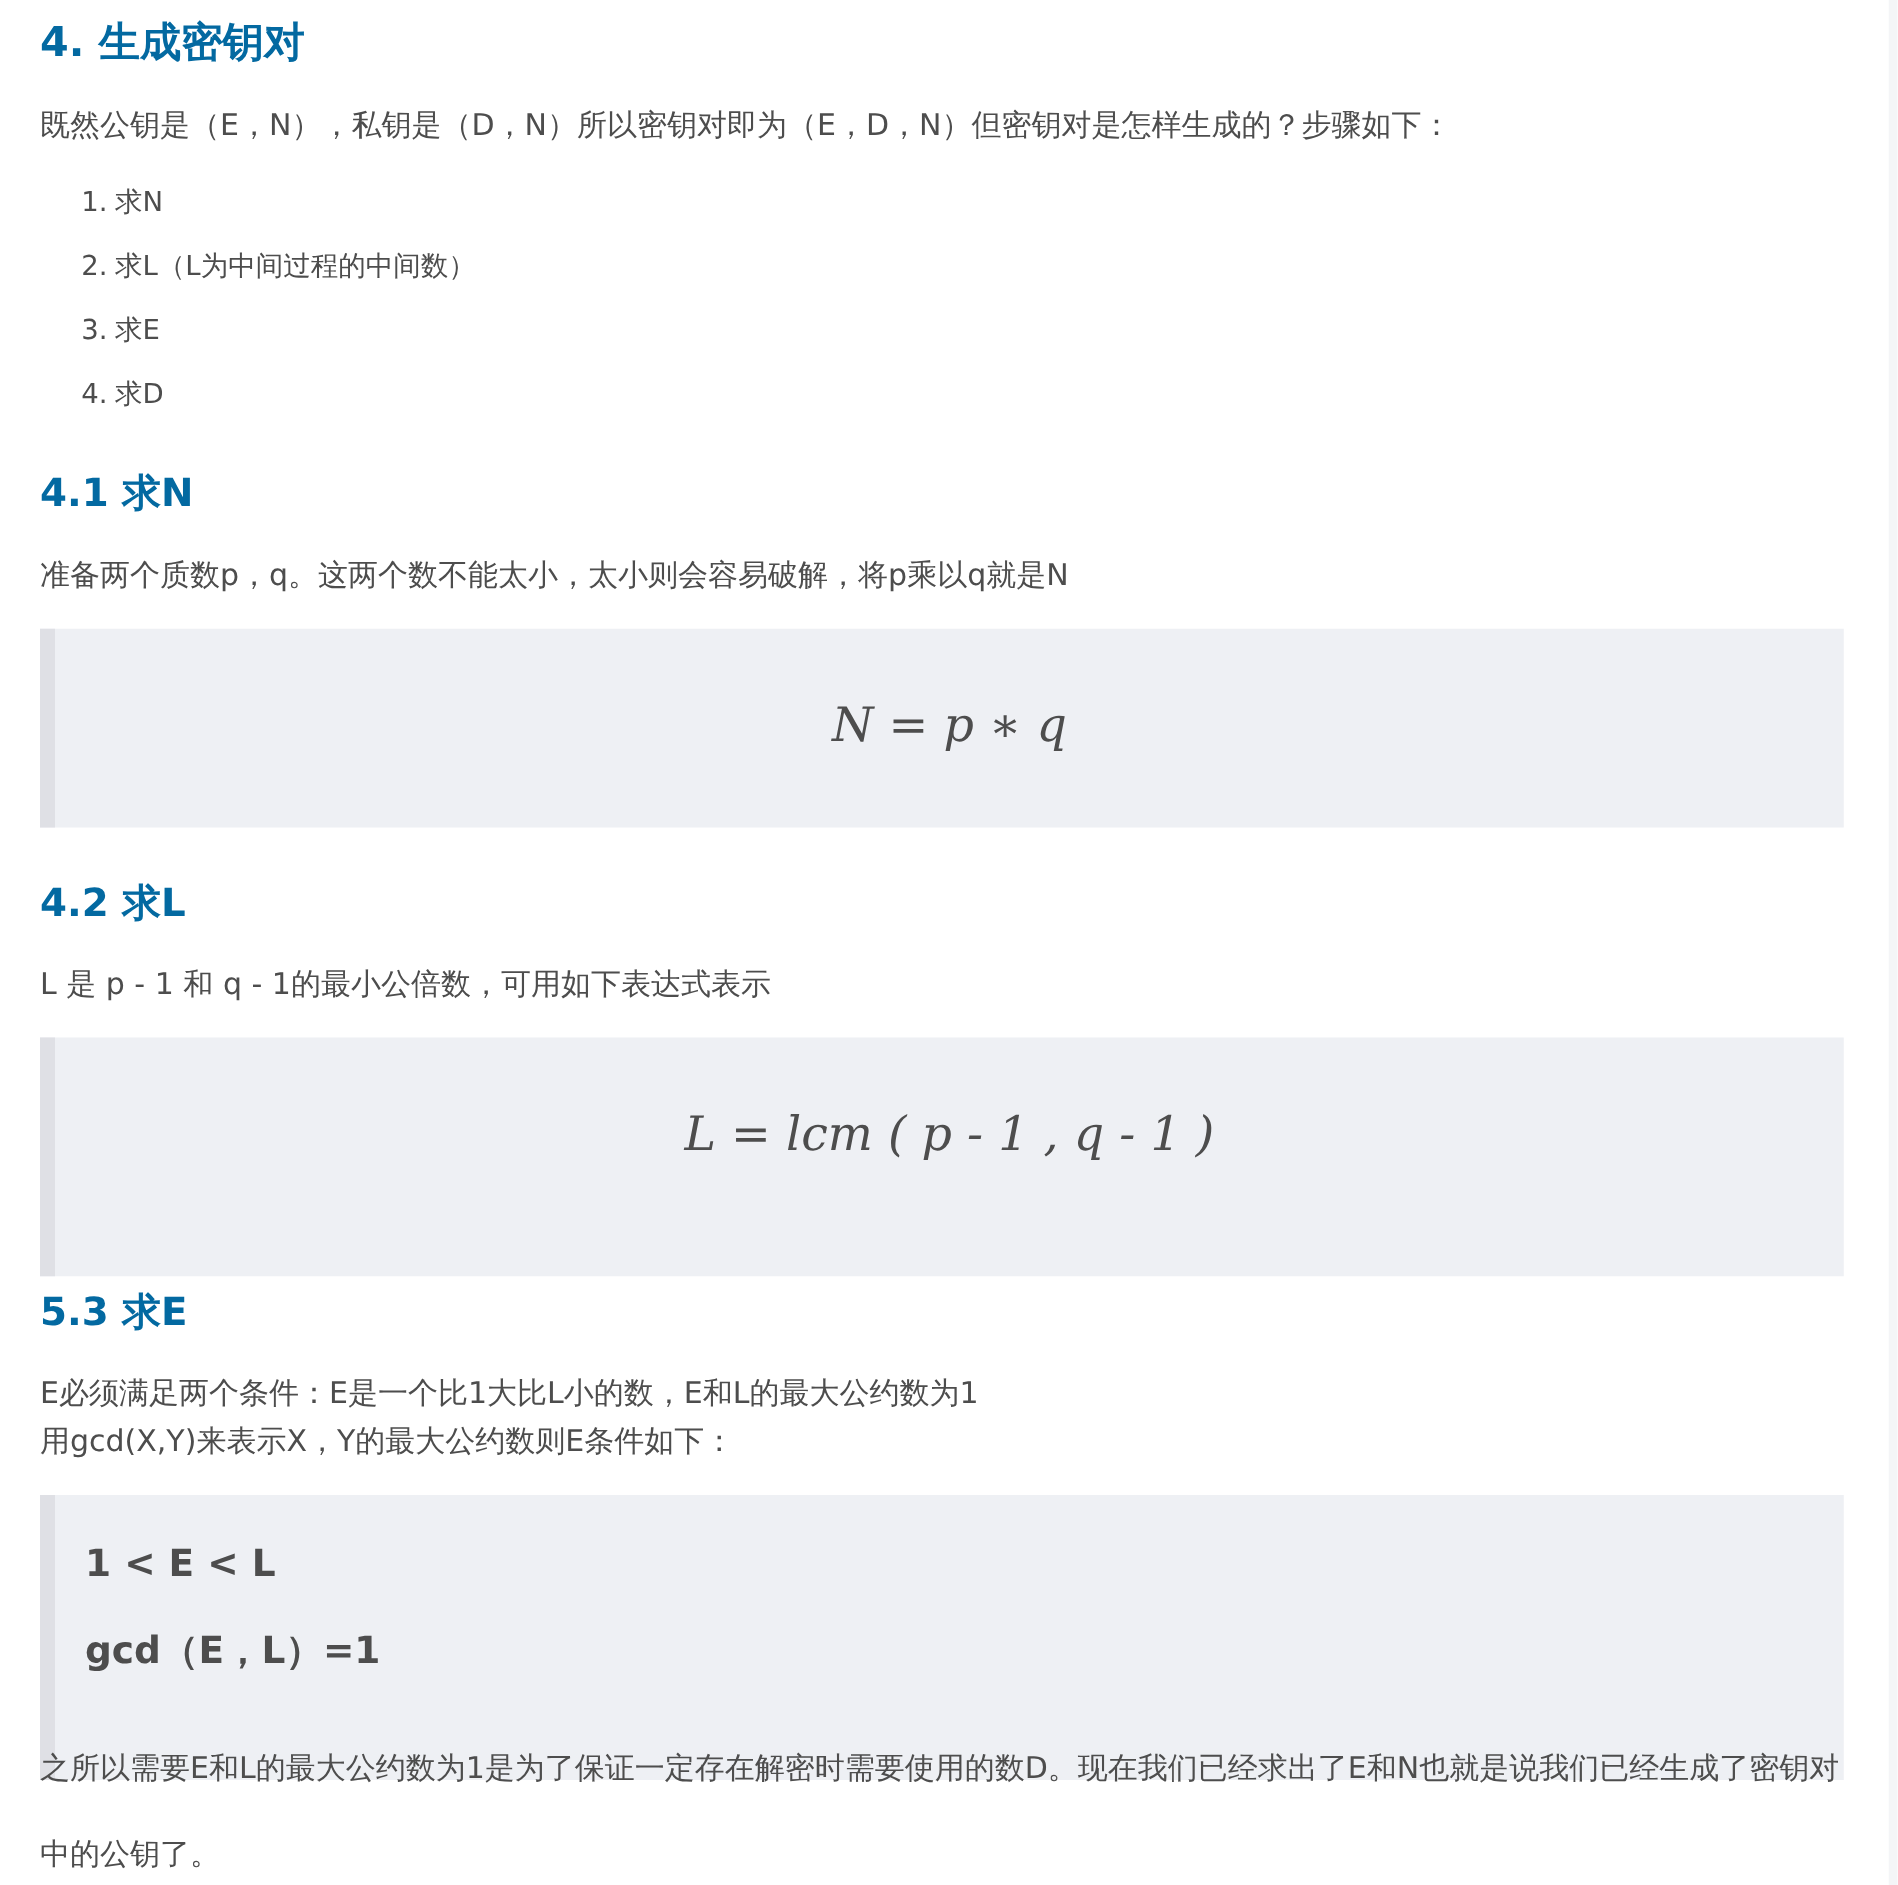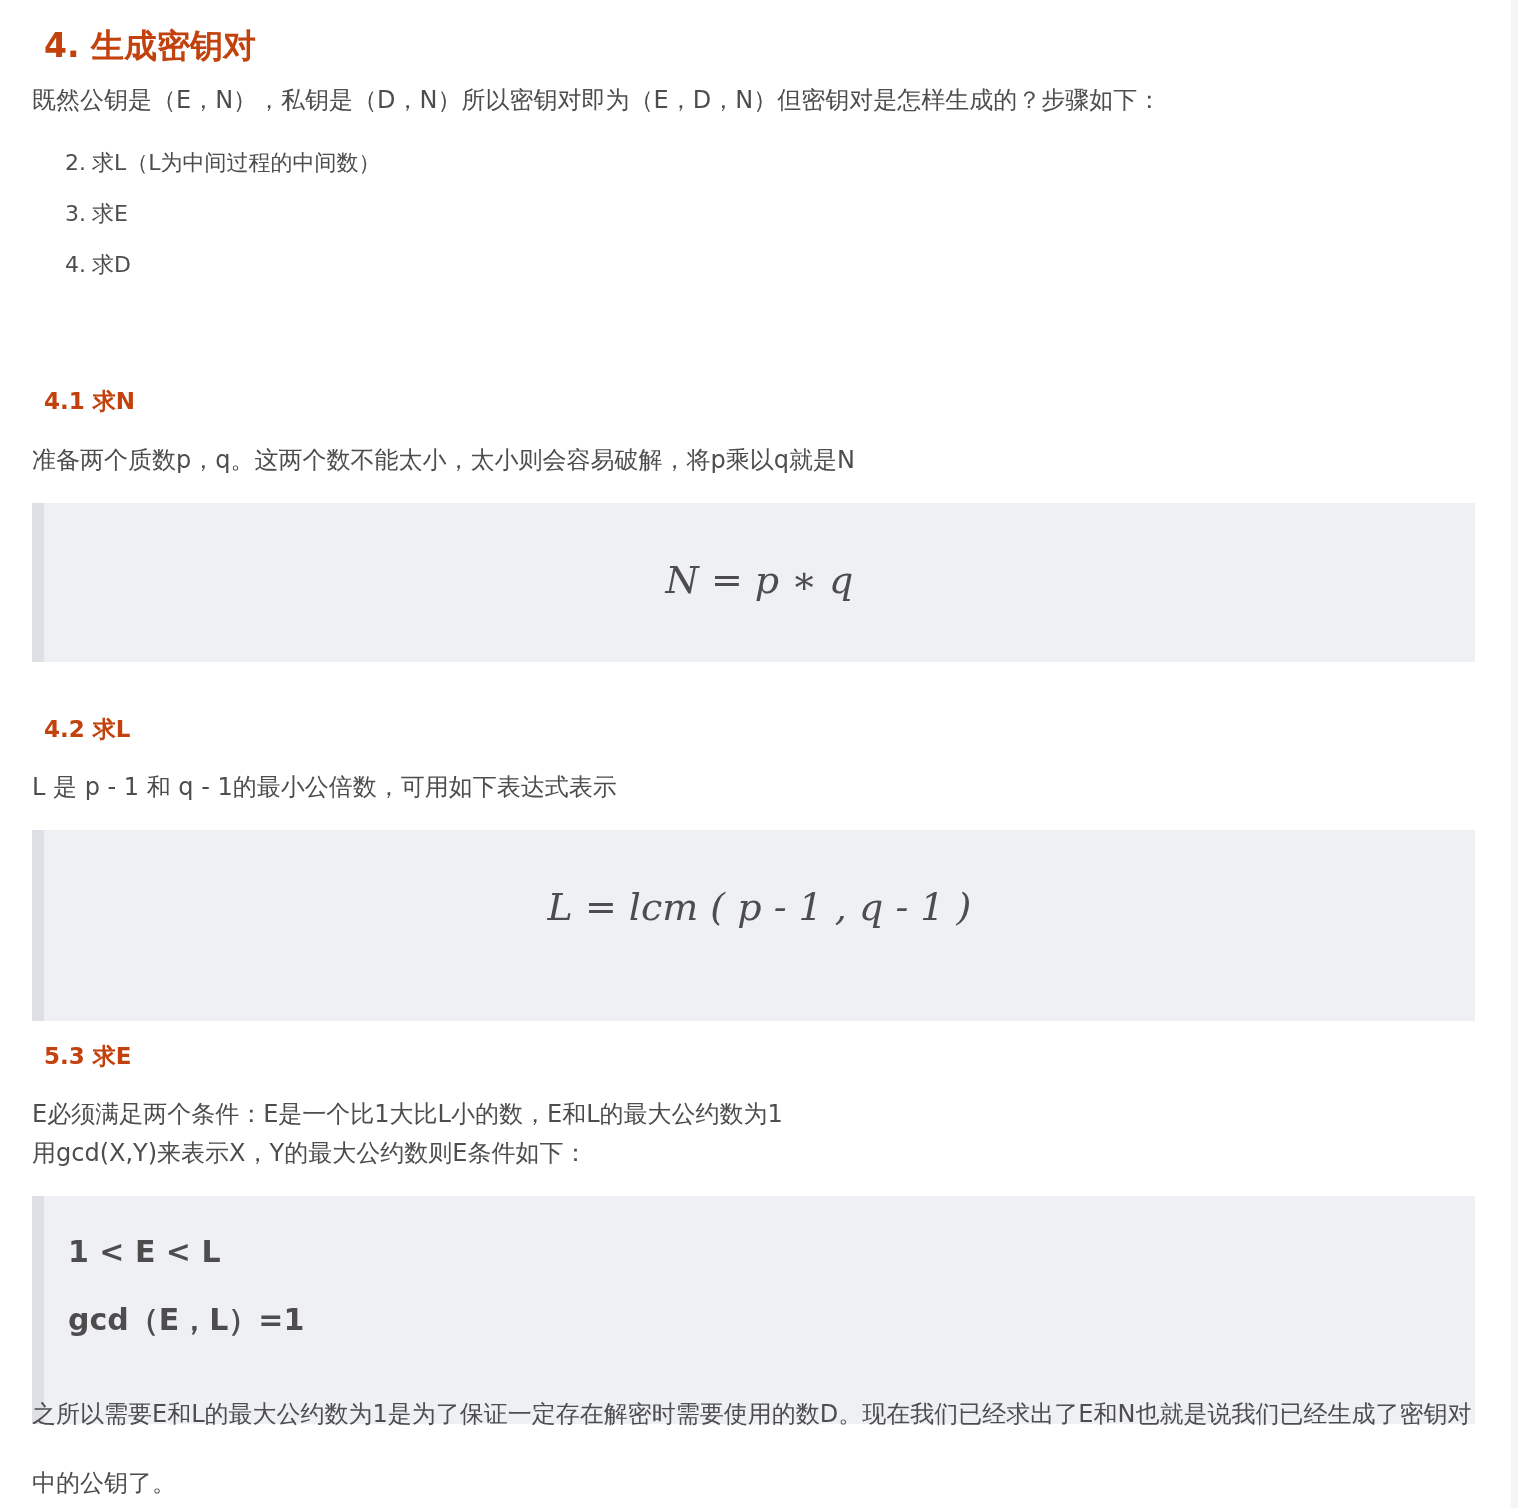--- a/index.html
+++ b/index.html
@@ -3,23 +3,23 @@
   <meta charset="utf-8">
   <style>
     html, body { margin: 0; padding: 0; background: #ffffff; }
     body {
       width: 1518px; height: 1508px; overflow: hidden; position: relative;
       font-family: "DejaVu Sans", "Liberation Sans", sans-serif;
       color: #4d4d4d;
     }
     .content { position: absolute; left: 32px; top: 0; width: 1443px; }
     .scrollbar { position: absolute; left: 1511px; top: 0; width: 7px; height: 1508px; background: #f4f5f7; }
-    h1, h2 { margin: 12px; font-weight: bold; color: #c2410c; position: absolute; left: 0; }
+    h1, h2 { margin: 0; font-weight: bold; color: #0369a1; position: absolute; left: 0; }
     h1 { font-size: 33px; top: 12px; }
-    h2 { font-size: 23px; }
+    h2 { font-size: 31px; }
     p { margin: 0; position: absolute; left: 0; font-size: 24px; line-height: 39px; white-space: nowrap; }
     ol { margin: 0; padding: 0; list-style: none; position: absolute; left: 33px; top: 143px; }
     ol li { font-size: 22px; height: 51px; line-height: 40px; }
     ol li .num { margin-right: 6px; }
     .quote {
       position: absolute; left: 0; width: 1443px; background: #eef0f4;
       border-left: 12px solid #dfe0e5; box-sizing: border-box;
     }
     .math {
       position: absolute; left: 0; right: 0; text-align: center;
@@ -29,20 +29,21 @@
     .cond { position: absolute; left: 24px; font-size: 30px; font-weight: bold; color: #4d4d4d; white-space: nowrap; }
   </style>
 </head>
 <body>
 
 <div class="content">
   <h1>4. 生成密钥对</h1>
   <p style="top:81px;">既然公钥是（E，N），私钥是（D，N）所以密钥对即为（E，D，N）但密钥对是怎样生成的？步骤如下：</p>
 
   <ol>
+    <li><span class="num">1.</span><span>求N</span></li>
     <li><span class="num">2.</span><span>求L（L为中间过程的中间数）</span></li>
     <li><span class="num">3.</span><span>求E</span></li>
     <li><span class="num">4.</span><span>求D</span></li>
   </ol>
 
   <h2 style="top:374px;">4.1 求N</h2>
   <p style="top:441px;">准备两个质数p，q。这两个数不能太小，太小则会容易破解，将p乘以q就是N</p>
   <div class="quote" style="top:503px; height:159px;">
     <div class="math" style="top:55px;">N = p ∗ q</div>
   </div>

